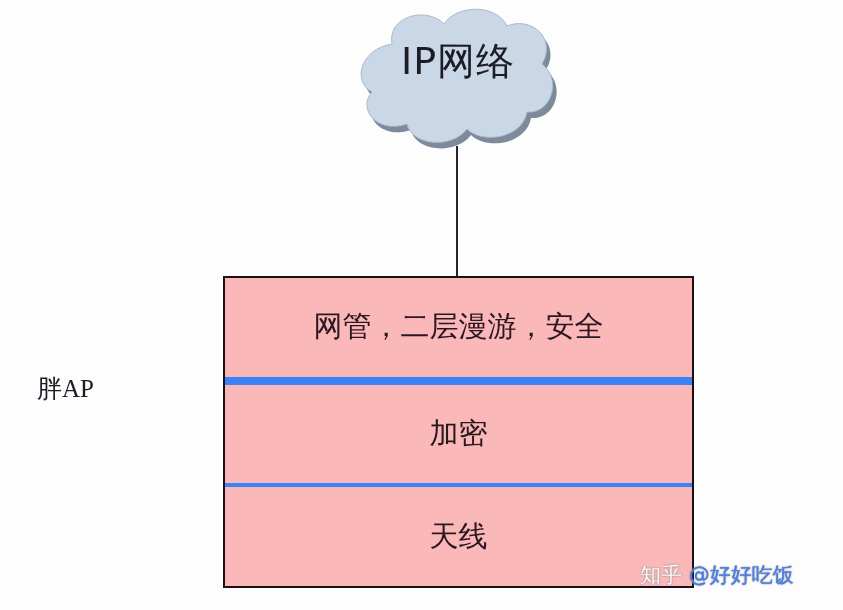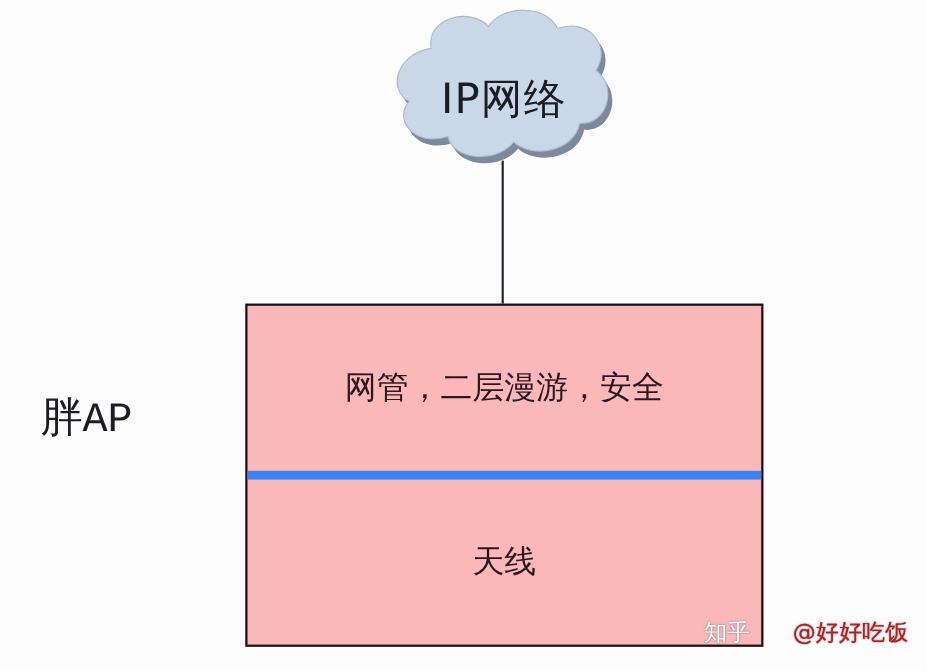--- a/index.html
+++ b/index.html
@@ -4,48 +4,48 @@
 <style>
   html, body { margin:0; padding:0; }
   body {
     width:843px; height:610px; position:relative; overflow:hidden;
     background:#fdfdfe;
     font-family:"DejaVu Sans","Liberation Sans",sans-serif;
   }
   .cloud { position:absolute; left:352px; top:4px; width:212px; height:150px; }
   .cloud svg { position:absolute; left:0; top:0; }
   .cloud-label {
-    position:absolute; left:0; top:61px; width:100%; text-align:center;
+    position:absolute; left:0; top:32px; width:100%; text-align:center;
     font-size:38px; color:#1c1c24; letter-spacing:1px;
     font-family:"DejaVu Sans","Liberation Sans",sans-serif;
   }
   .link-line { position:absolute; left:456px; top:146px; width:2px; height:131px; background:#2a2230; }
   .side-label {
-    position:absolute; left:37px; top:354px; font-size:38px; color:#1e1b24;
-    font-family:Liberation Mono, monospace;
+    position:absolute; left:37px; top:372px; font-size:25px; color:#1e1b24;
+    font-family:Liberation Serif, serif;
   }
   .stack {
     position:absolute; left:223px; top:276px; width:471px; height:312px;
     border:2.5px solid #1a1016; background:#fab8b8; box-sizing:border-box;
     display:flex; flex-direction:column;
   }
   .layer {
     flex:1; display:flex; align-items:center; justify-content:center;
     font-size:29px; color:#2a1722; border-bottom:8px solid #3b82f6;
     font-family:"DejaVu Sans","Liberation Sans",sans-serif;
   }
   .layer:last-child { border-bottom:none; }
   .layer.thick { border-bottom-width:4px; }
   .squiggle { text-decoration:underline wavy #c0304a; text-decoration-thickness:1px; text-underline-offset:6px; }
   .watermark {
     position:absolute; left:640px; top:561px; font-size:21px; color:#ffffff;
     text-shadow:0 0 2px #9a8a90, 0 0 1px #7a6a70;
     font-family:"DejaVu Sans","Liberation Sans",sans-serif;
   }
-  .watermark .handle { color:#b91c1c;margin-left:32px; }
+  .watermark .handle { color:#3b82f6; }
 </style>
 </head>
 <body>
 
 <div class="cloud">
   <svg width="212" height="150" viewBox="0 0 212 150">
     <g transform="translate(4,6)" fill="#7c8a9c">
       <path d="M40 40 C35 12 75 2 92 20 C105 0 145 0 155 22 C180 12 205 35 190 60 C210 75 200 110 175 108 C170 135 130 140 115 125 C100 145 60 142 55 120 C25 130 5 105 20 88 C0 78 8 45 40 40 Z"></path>
     </g>
     <path d="M40 40 C35 12 75 2 92 20 C105 0 145 0 155 22 C180 12 205 35 190 60 C210 75 200 110 175 108 C170 135 130 140 115 125 C100 145 60 142 55 120 C25 130 5 105 20 88 C0 78 8 45 40 40 Z" fill="#cad7e7" stroke="#aeb9c8" stroke-width="1"></path>
@@ -54,20 +54,23 @@
 </div>
 
 <div class="link-line"></div>
 
 <div class="side-label">胖AP</div>
 
 <div class="stack">
   <div class="layer">
     <span>网管，二层漫游，安全</span>
   </div>
+  <div class="layer thick">
+    <span>加密</span>
+  </div>
   <div class="layer">
     <span>天线</span>
   </div>
 </div>
 
 <div class="watermark">
   <span>知乎</span>
   <span class="handle">@好好吃饭</span>
 </div>
 

